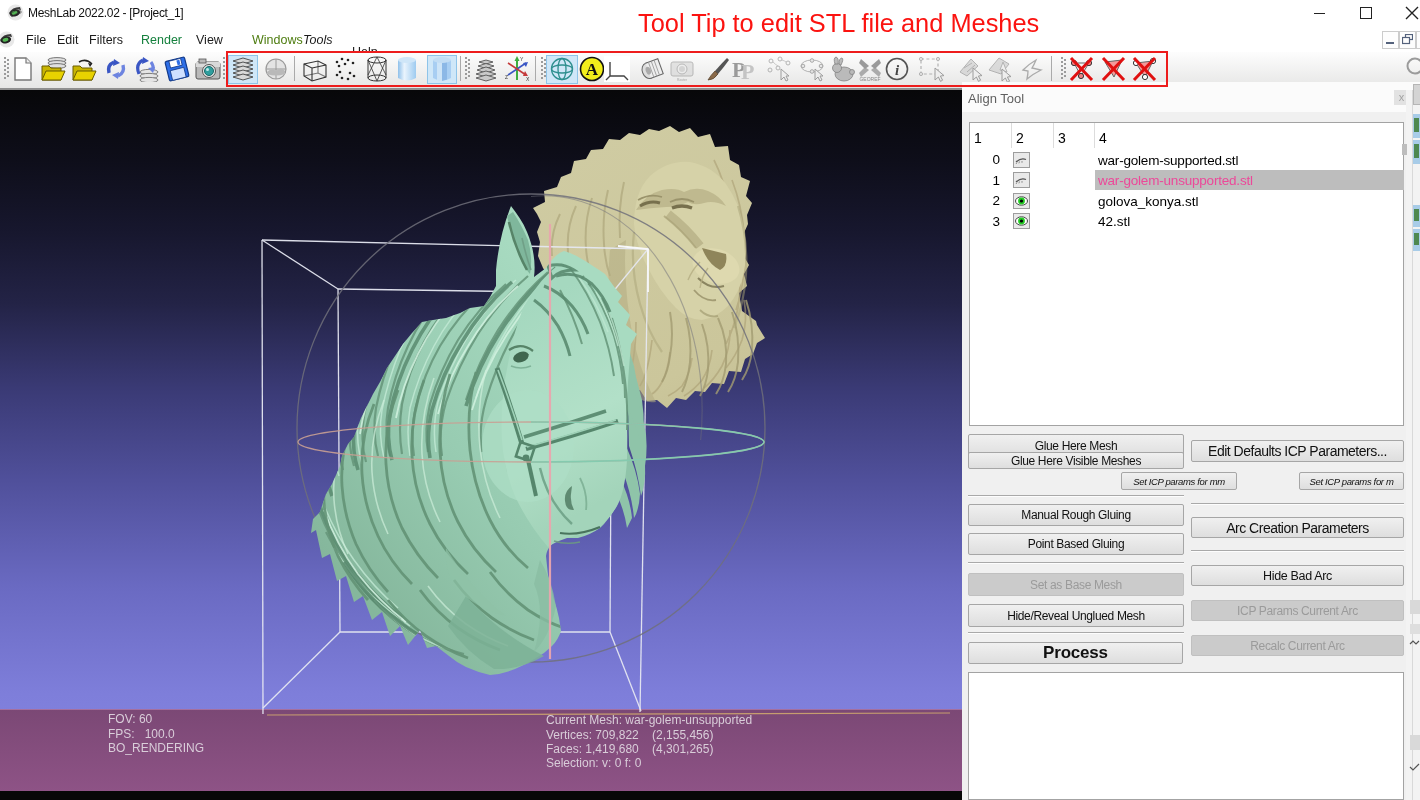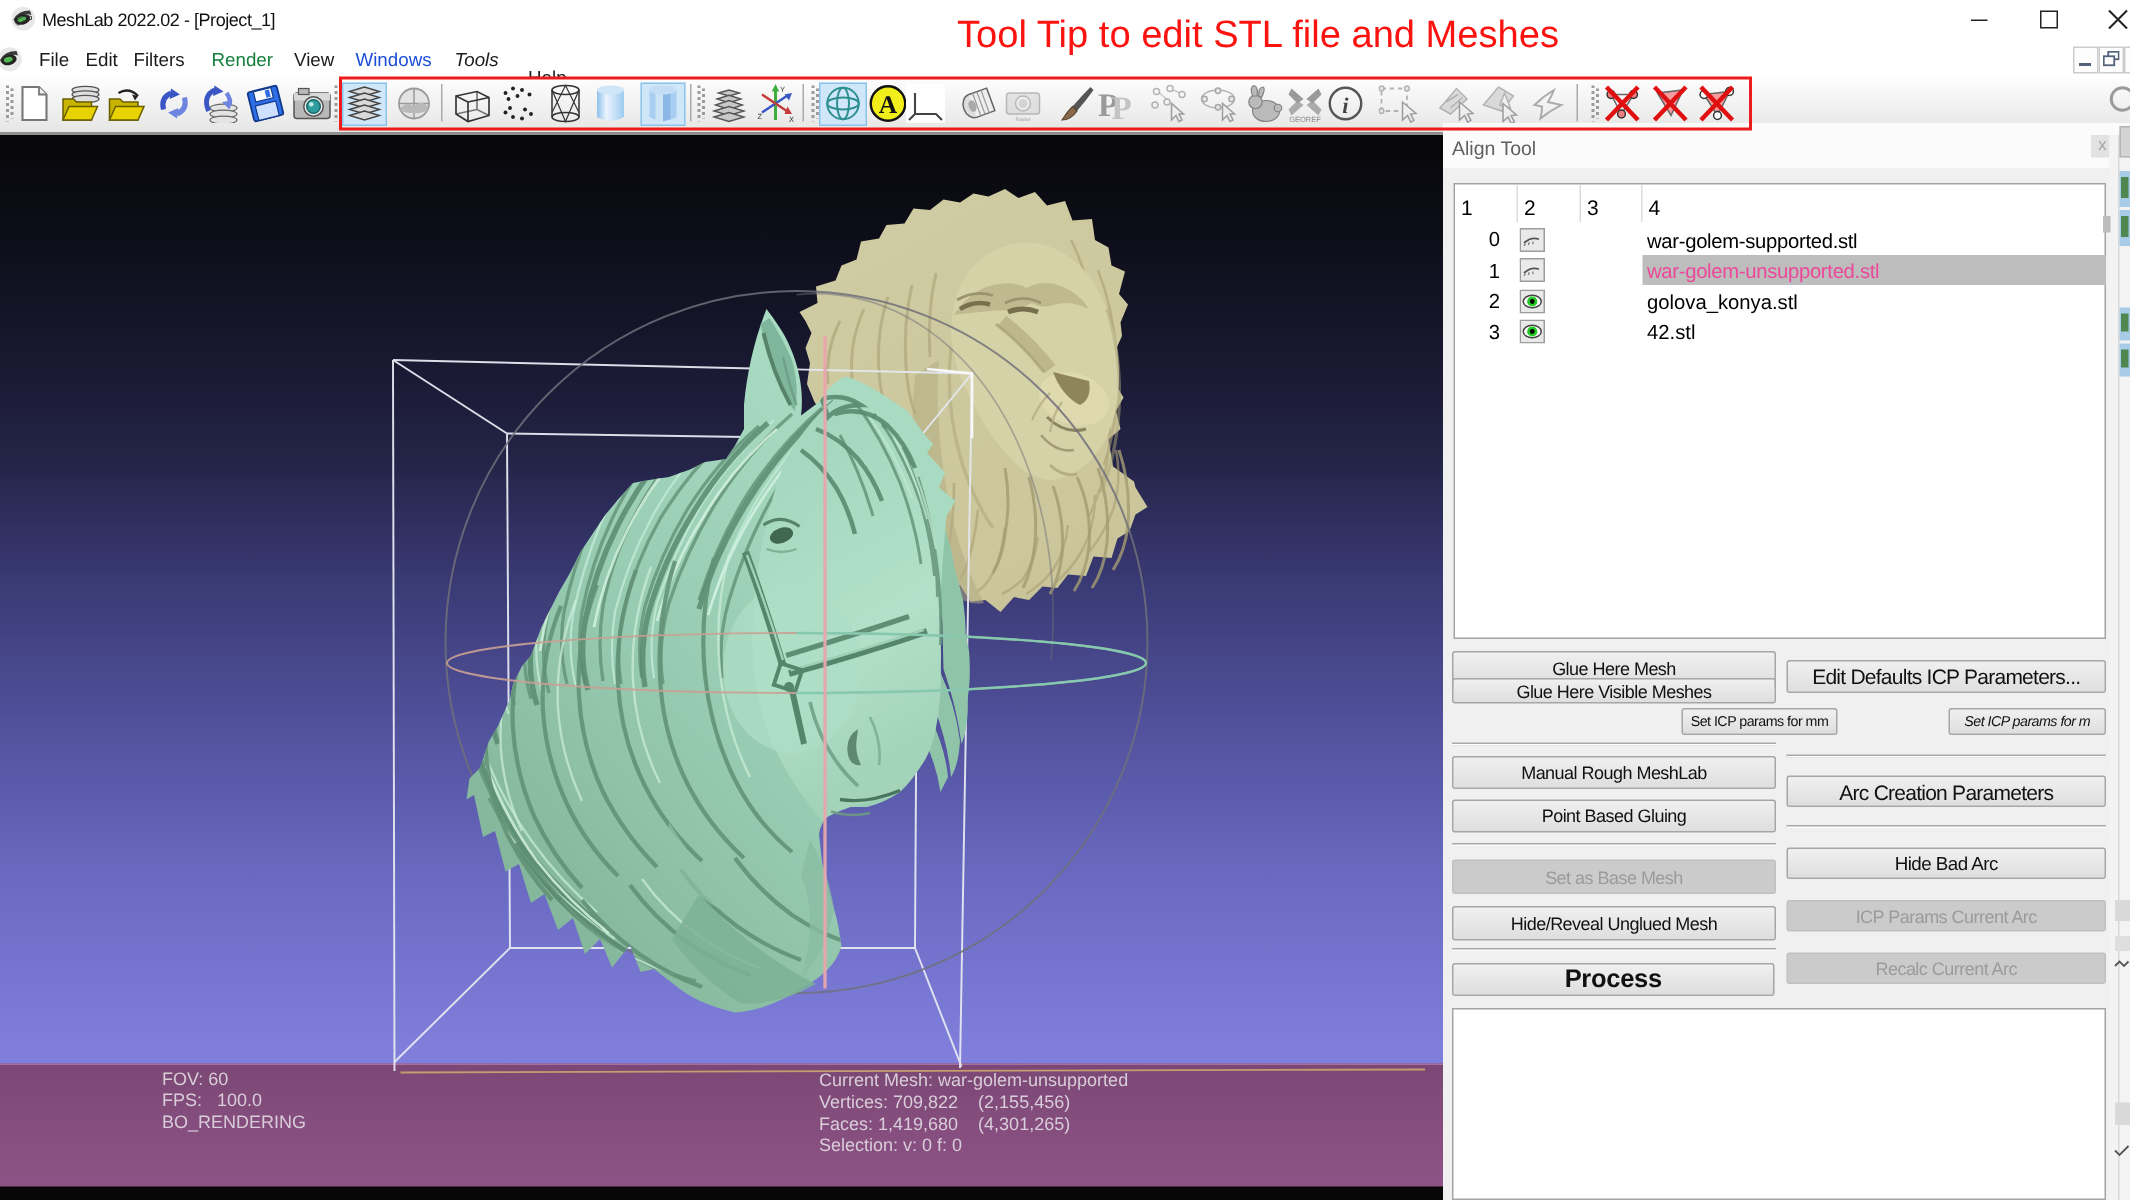--- a/index.html
+++ b/index.html
@@ -37,21 +37,21 @@
   <circle cx="8.5" cy="8.5" r="8" fill="#e8e8e8"></circle>
   <path d="M2 9 Q5 3 13 3 L14 6 Q8 4 3 11 Z" fill="#3a3a3a"></path>
   <ellipse cx="8" cy="9" rx="5.2" ry="3.4" fill="#222" transform="rotate(-15 8 9)"></ellipse>
   <ellipse cx="7.5" cy="8.8" rx="3" ry="1.8" fill="#52b552" transform="rotate(-15 7.5 8.8)"></ellipse>
 </svg>
 <div class="abs" style="top:33px;left:26px;font-size:12.5px;color:#1b1b1b;">File</div>
 <div class="abs" style="top:33px;left:57px;font-size:12.5px;color:#1b1b1b;">Edit</div>
 <div class="abs" style="top:33px;left:89px;font-size:12.5px;color:#1b1b1b;">Filters</div>
 <div class="abs" style="top:33px;left:141px;font-size:12.5px;color:#15803d;">Render</div>
 <div class="abs" style="top:33px;left:196px;font-size:12.5px;color:#1b1b1b;">View</div>
-<div class="abs" style="top:33px;left:237px;font-size:12.5px;color:#1d4ed8;">Windows</div>
+<div class="abs" style="top:33px;left:252px;font-size:12.5px;color:#4d7c0f;">Windows</div>
 <div class="abs" style="top:33px;left:303px;font-size:12.5px;color:#1b1b1b;font-style:italic;">Tools</div>
 <div class="abs" style="top:45px;left:352px;font-size:12.5px;color:#1b1b1b;">Help</div>
 
 <div class="abs" style="left:1382px;top:31px;width:15px;height:16px;border:1px solid #ccc;background:#fdfdfd;"></div>
 <div class="abs" style="left:1386px;top:42px;width:8px;height:2px;background:#54627c;"></div>
 <div class="abs" style="left:1399px;top:31px;width:15px;height:16px;border:1px solid #ccc;background:#fdfdfd;"></div>
 <svg class="abs" style="left:1402px;top:34px" width="11" height="11">
   <rect x="3.5" y="0.5" width="7" height="5" fill="none" stroke="#54627c" stroke-width="1.2"></rect>
   <rect x="0.5" y="3.5" width="7" height="6" fill="#fdfdfd" stroke="#54627c" stroke-width="1.2"></rect>
 </svg>
@@ -723,30 +723,30 @@
 <svg class="abs" style="left:1013px;top:213px" width="17" height="16">
     <rect x="0.5" y="0.5" width="16" height="15" fill="#e9e9e9" stroke="#9d9d9d"></rect>
     <ellipse cx="8.5" cy="8" rx="6" ry="4.2" fill="#fff" stroke="#444" stroke-width="1"></ellipse>
     <circle cx="8.5" cy="8" r="3.4" fill="#22cc22"></circle>
     <circle cx="8.5" cy="8" r="1.6" fill="#000"></circle>
   </svg>
 
 <div class="btn" style="left:968px;top:434px;width:216px;height:24px;">Glue Here Mesh</div>
 <div class="btn" style="left:968px;top:452px;width:216px;height:17px;">Glue Here Visible Meshes</div>
 <div class="sep" style="left:968px;top:495px;width:216px;"></div>
-<div class="btn" style="left:968px;top:504px;width:216px;height:22px;">Manual Rough MeshLab</div>
+<div class="btn" style="left:968px;top:504px;width:216px;height:22px;">Manual Rough Gluing</div>
 <div class="btn" style="left:968px;top:533px;width:216px;height:22px;">Point Based Gluing</div>
 <div class="sep" style="left:968px;top:562px;width:216px;"></div>
 <div class="btn dis" style="left:968px;top:573px;width:216px;height:23px;">Set as Base Mesh</div>
 <div class="btn" style="left:968px;top:604px;width:216px;height:23px;">Hide/Reveal Unglued Mesh</div>
 <div class="sep" style="left:968px;top:632px;width:216px;"></div>
 <div class="btn" style="left:968px;top:642px;width:215px;height:22px;font-weight:700;font-size:17px;letter-spacing:-0.2px;">Process</div>
 
 <div class="btn" style="left:1191px;top:440px;width:213px;height:22px;font-size:14px;letter-spacing:-0.5px;">Edit Defaults ICP Parameters...</div>
-<div class="btn" style="left:1121px;top:472px;width:104px;height:18px;font-size:9.5px;">Set ICP params for mm</div>
+<div class="btn" style="left:1121px;top:472px;width:116px;height:18px;font-size:9.5px;font-style:italic;">Set ICP params for mm</div>
 <div class="btn" style="left:1299px;top:472px;width:105px;height:18px;font-size:9.5px;font-style:italic;">Set ICP params for m</div>
 <div class="sep" style="left:1191px;top:503px;width:213px;"></div>
 <div class="btn" style="left:1191px;top:517px;width:213px;height:21px;font-size:14px;letter-spacing:-0.5px;">Arc Creation Parameters</div>
 <div class="sep" style="left:1191px;top:550px;width:213px;"></div>
 <div class="btn" style="left:1191px;top:565px;width:213px;height:21px;font-size:12.5px;">Hide Bad Arc</div>
 <div class="btn dis" style="left:1191px;top:600px;width:213px;height:21px;font-size:12px;">ICP Params Current Arc</div>
 <div class="btn dis" style="left:1191px;top:635px;width:213px;height:21px;font-size:12px;">Recalc Current Arc</div>
 
 <div class="abs" style="left:968px;top:672px;width:436px;height:128px;background:#fff;border:1px solid #a3a3a3;box-sizing:border-box;"></div>
 

